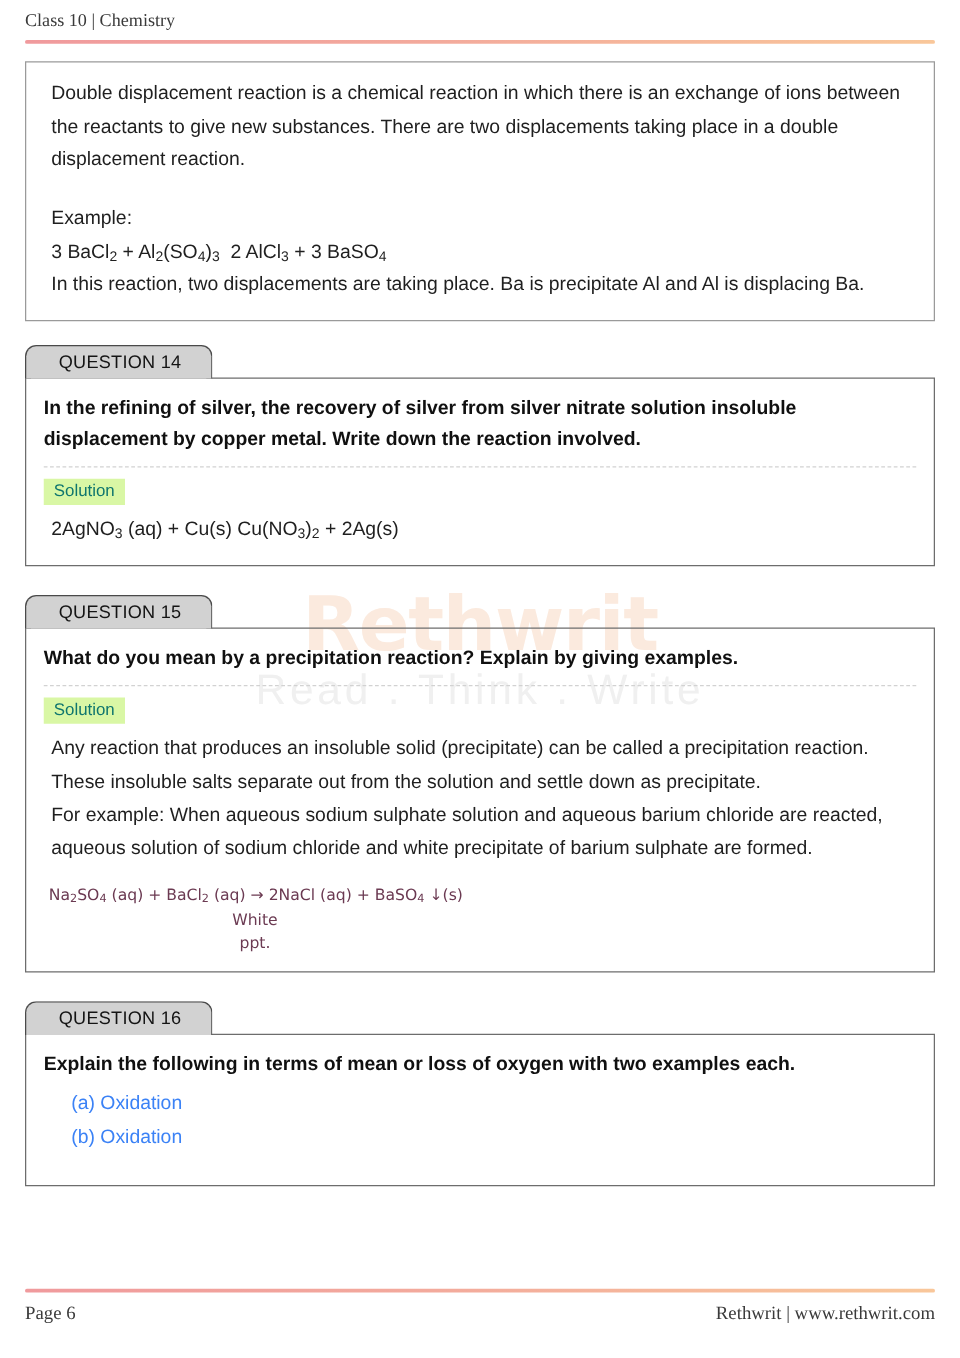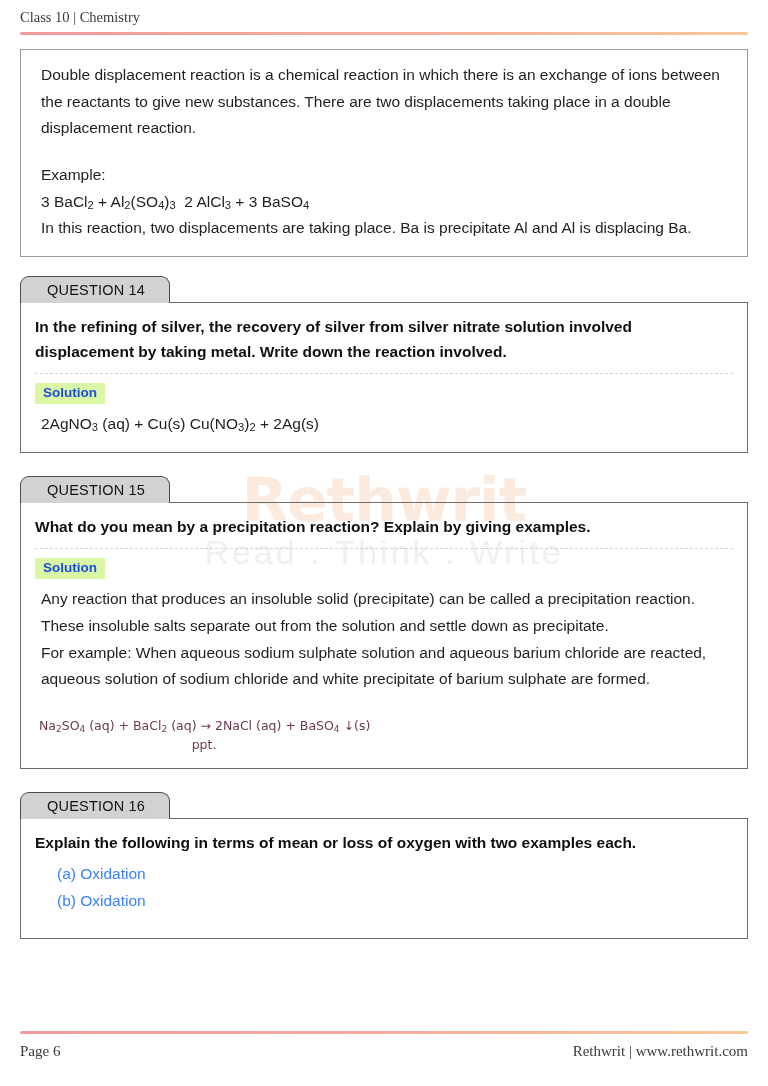--- a/index.html
+++ b/index.html
@@ -146,23 +146,23 @@
   }
   .q-divider {
     border: none;
     border-top: 1px dashed #d2d2d2;
     margin: 9px 0 9px 0;
     height: 0;
   }
   .sol-badge {
     display: inline-block;
     background: #d9f7a5;
-    color: #1d4ed8;
+    color: #0f766e;
     font-size: 13.5px;
-    font-weight: 700;
+    font-weight: 400;
     padding: 2px 8px 3px 8px;
     line-height: 1.2;
   }
   .sol-body {
     margin: 7px 0 0 0;
     padding-left: 6px;
   }
   .sol-body p {
     margin: 0;
     font-size: 15.5px;
@@ -179,21 +179,21 @@
     font-weight: 400;
     line-height: 1.72;
     color: #3b82f6;
   }
 
   
   .eqn-figure {
     font-family: "DejaVu Sans", sans-serif;
     color: #6b3a52;
     font-size: 12.5px;
-    margin-top: 24px;
+    margin-top: 14px;
     padding-left: 4px;
     line-height: 1.45;
     white-space: nowrap;
   }
   .eqn-figure .eqn-note {
     display: block;
     text-align: center;
     width: 330px;
     margin-left: 0;
   }
@@ -249,21 +249,21 @@
     <p class="body-line spacer-before tight">Example:</p>
     <p class="body-line tight">3 BaCl<sub>2</sub> + Al<sub>2</sub>(SO<sub>4</sub>)<sub>3</sub>&nbsp;&nbsp;2 AlCl<sub>3</sub> + 3 BaSO<sub>4</sub></p>
     <p class="body-line">In this reaction, two displacements are taking place. Ba is precipitate Al and Al is displacing Ba.</p>
   </div>
 
   <div class="gap-18"></div>
 
   <div class="q-section">
     <div class="q-tab">QUESTION 14</div>
     <div class="q-body">
-      <p class="q-title">In the refining of silver, the recovery of silver from silver nitrate solution involved displacement by taking metal. Write down the reaction involved.</p>
+      <p class="q-title">In the refining of silver, the recovery of silver from silver nitrate solution insoluble displacement by copper metal. Write down the reaction involved.</p>
       <hr class="q-divider">
       <span class="sol-badge">Solution</span>
       <div class="sol-body">
         <p>2AgNO<sub>3</sub> (aq) + Cu(s) Cu(NO<sub>3</sub>)<sub>2</sub> + 2Ag(s)</p>
       </div>
     </div>
   </div>
 
   <div class="gap-22"></div>
 
@@ -273,20 +273,21 @@
       <p class="q-title">What do you mean by a precipitation reaction? Explain by giving examples.</p>
       <hr class="q-divider">
       <span class="sol-badge">Solution</span>
       <div class="sol-body">
         <p>Any reaction that produces an insoluble solid (precipitate) can be called a precipitation reaction.</p>
         <p>These insoluble salts separate out from the solution and settle down as precipitate.</p>
         <p>For example: When aqueous sodium sulphate solution and aqueous barium chloride are reacted, aqueous solution of sodium chloride and white precipitate of barium sulphate are formed.</p>
       </div>
       <div class="eqn-figure">
         <span>Na<sub>2</sub>SO<sub>4</sub> (aq) + BaCl<sub>2</sub> (aq) → 2NaCl (aq) + BaSO<sub>4</sub> ↓(s)</span>
+        <span class="eqn-note">White</span>
         <span class="eqn-note">ppt.</span>
       </div>
     </div>
   </div>
 
   <div class="gap-22"></div>
 
   <div class="q-section">
     <div class="q-tab">QUESTION 16</div>
     <div class="q-body" style="padding-bottom:24px;">

